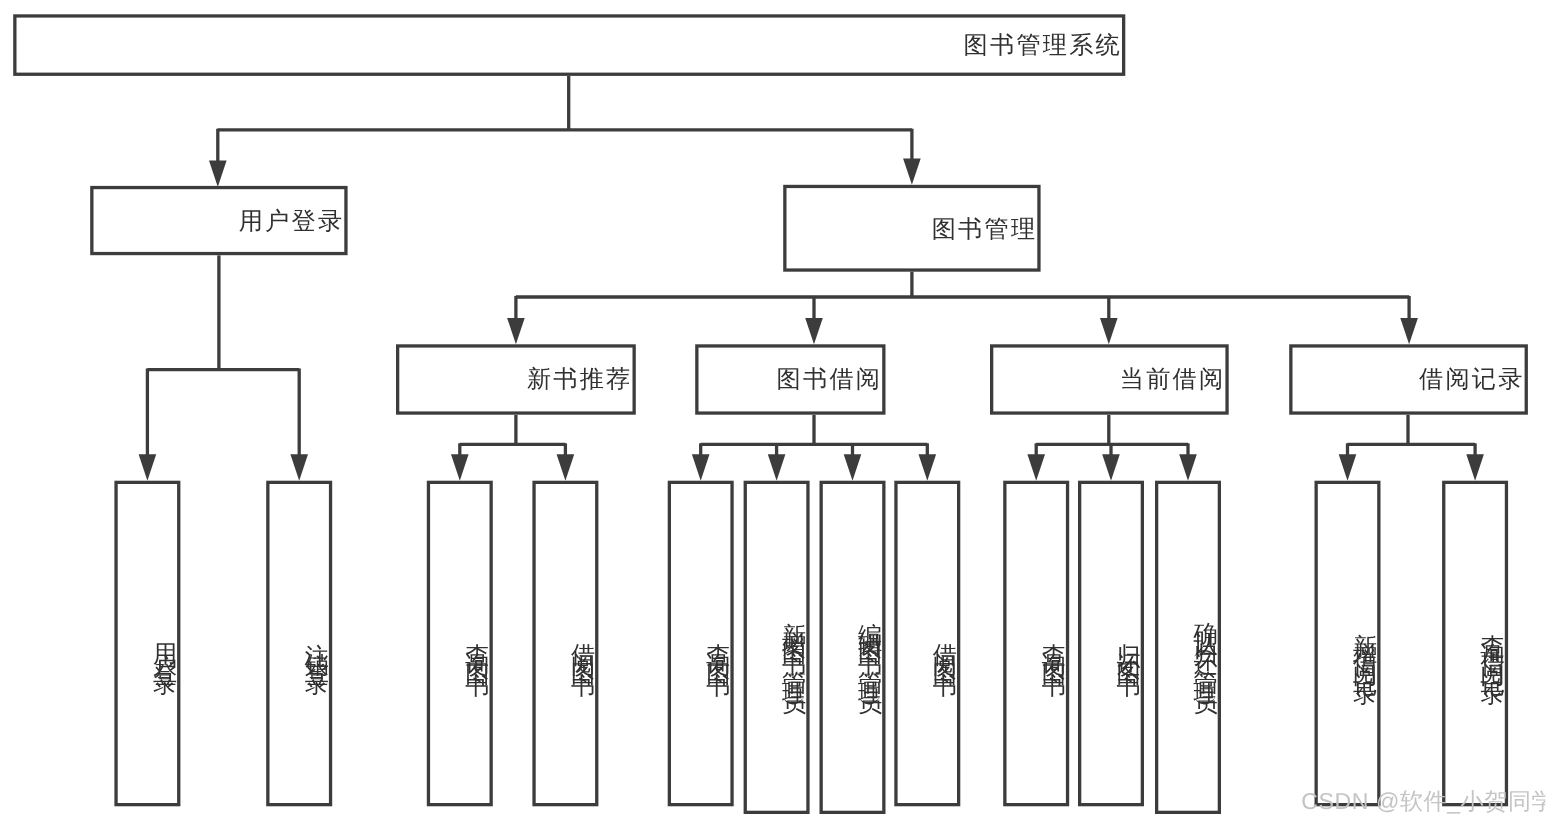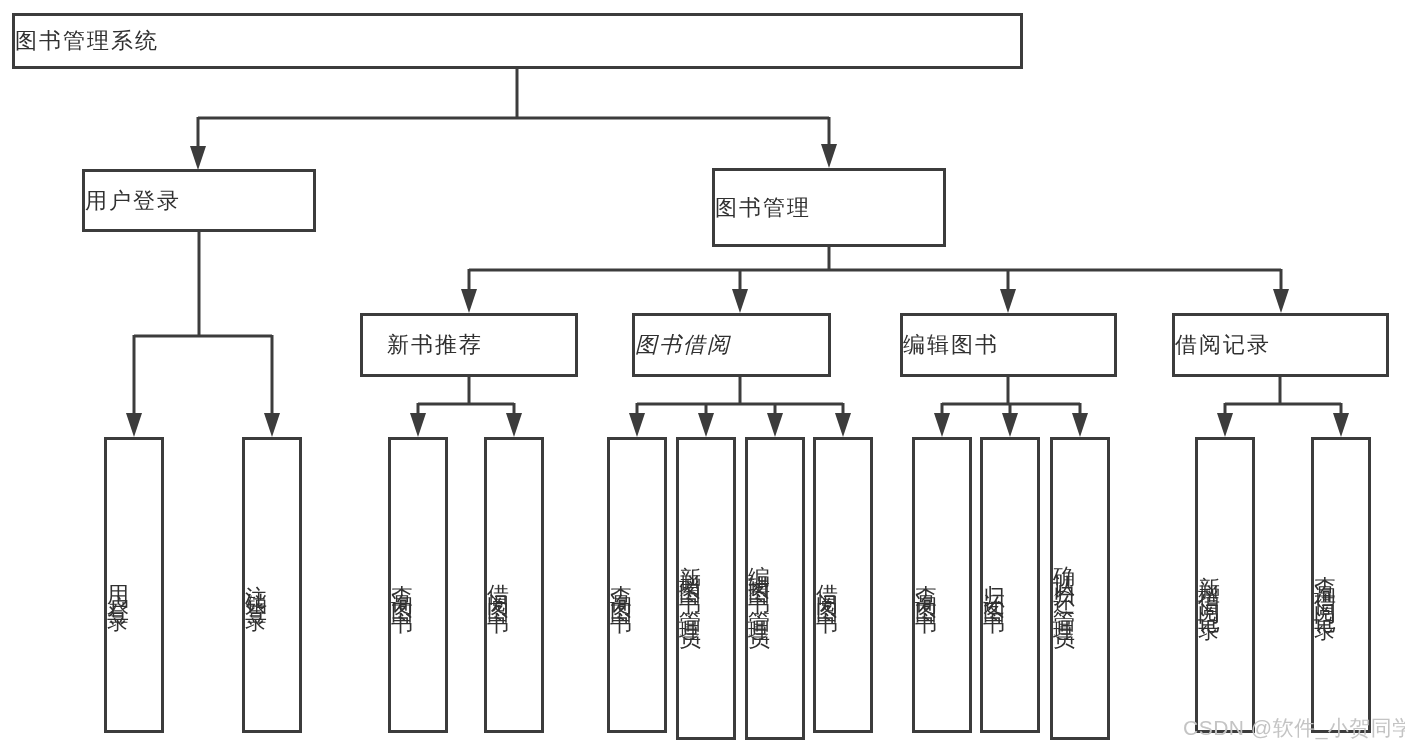--- a/index.html
+++ b/index.html
@@ -22,21 +22,21 @@
     color:var(--line);
     z-index:1;
   }
   svg.connectors line{stroke:currentColor;stroke-width:3;}
   svg.connectors polygon{fill:currentColor;}
   .node{
     position:absolute;
     background:#fff;
     border:3px solid var(--line);
     color:var(--text);
-    display:flex;align-items:center;justify-content:flex-start;
+    display:flex;align-items:center;justify-content:flex-end;
     z-index:2;
   }
   .hbox{
     font-size:22px;
     letter-spacing:2px;
     text-align:center;
   }
   .vbox{
     width:60px;
     font-size:22px;
@@ -130,25 +130,25 @@
   <div class="node hbox" style="left:82px;top:169px;width:234px;height:63px;">
     <span>用户登录</span>
   </div>
   <div class="node hbox" style="left:712px;top:168px;width:234px;height:79px;">
     <span>图书管理</span>
   </div>
 
   <div class="node hbox" style="left:360px;top:313px;width:218px;height:64px;padding-left:24px;">
     <span>新书推荐</span>
   </div>
-  <div class="node hbox" style="left:632px;top:313px;width:199px;height:64px;font-style:italic;">
+  <div class="node hbox" style="left:632px;top:313px;width:173px;height:64px;">
     <span>图书借阅</span>
   </div>
   <div class="node hbox" style="left:900px;top:313px;width:217px;height:64px;">
-    <span>编辑图书</span>
+    <span>当前借阅</span>
   </div>
   <div class="node hbox" style="left:1172px;top:313px;width:217px;height:64px;">
     <span>借阅记录</span>
   </div>
 
   <div class="node vbox" style="left:104px;top:437px;height:296px;">
     <span class="vtext">用户登录</span>
   </div>
   <div class="node vbox" style="left:242px;top:437px;height:296px;">
     <span class="vtext">注销登录</span>

